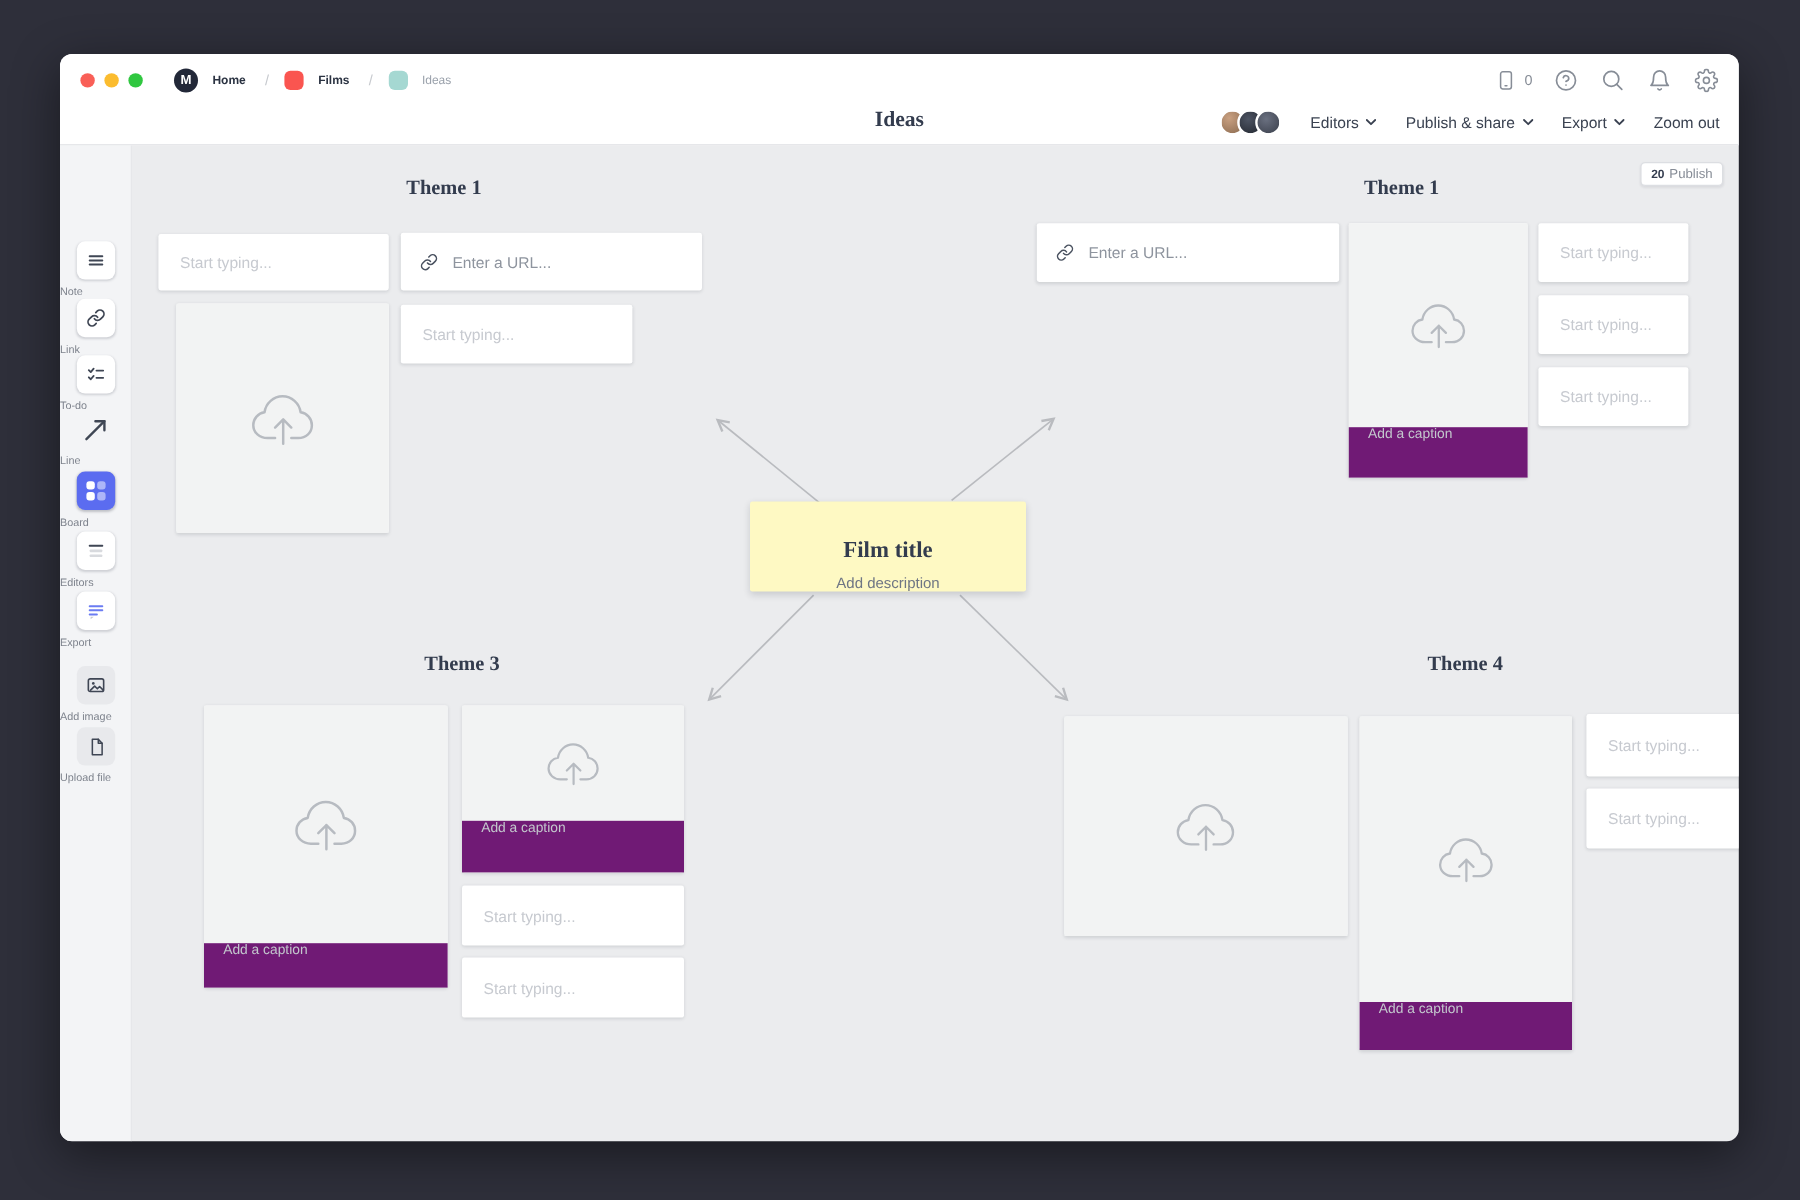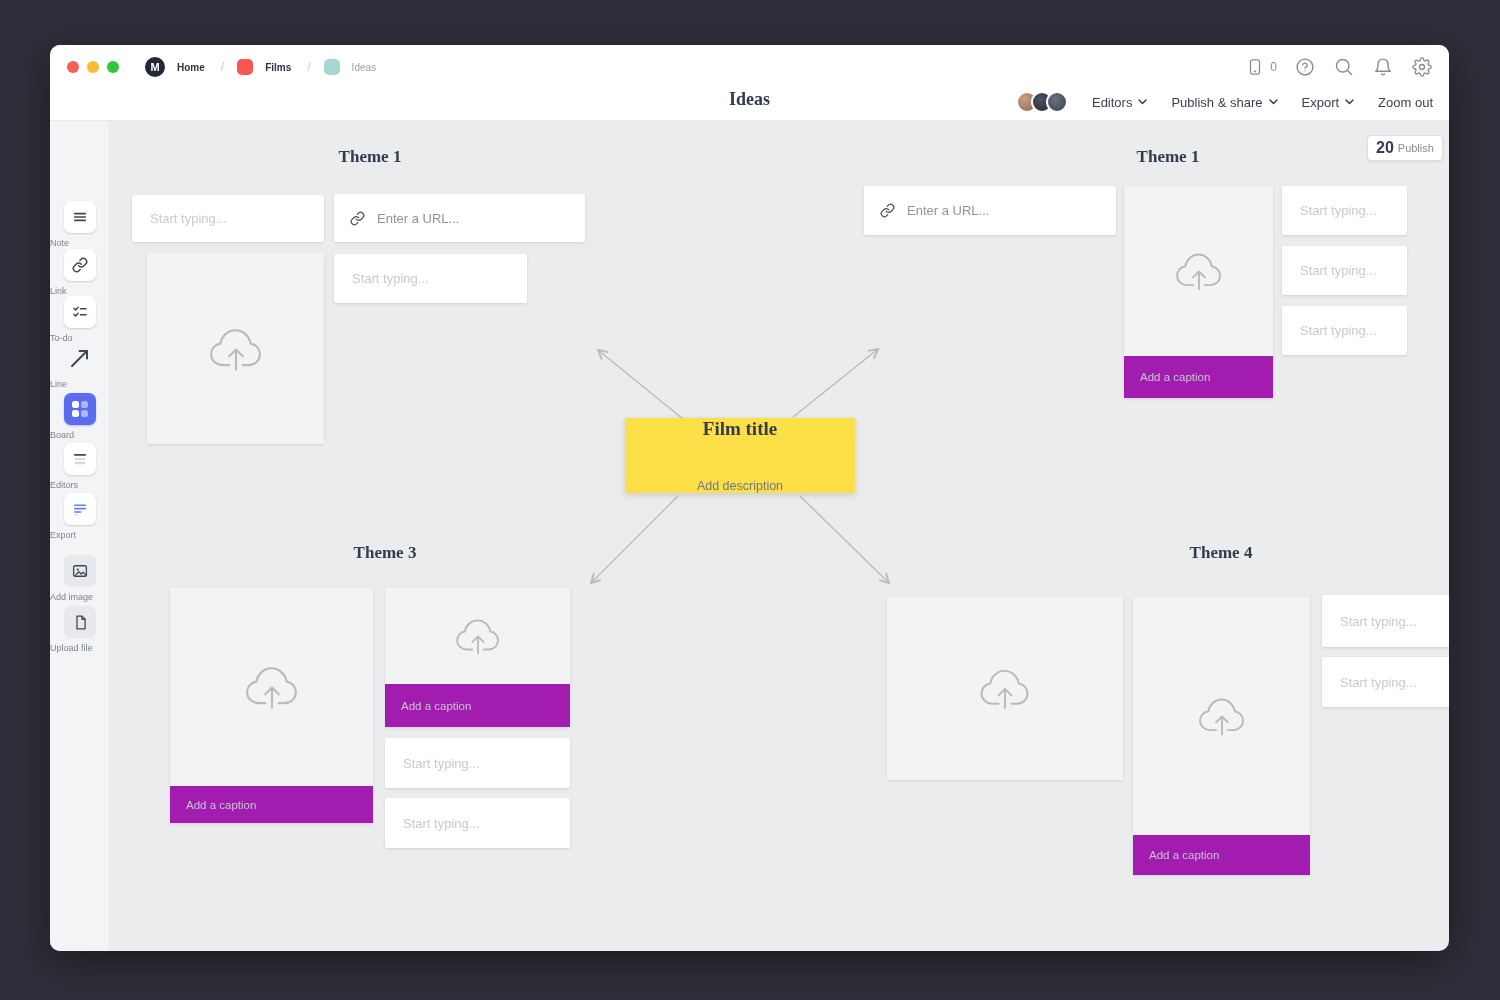--- a/index.html
+++ b/index.html
@@ -80,34 +80,34 @@
   }
   .card {
     position:absolute; z-index:4; background:#fff; border-radius:2px;
     box-shadow:0 1px 3px rgba(25,30,45,.13);
   }
   .note-card { display:flex; align-items:center; padding-left:18px; font-size:13px; color:#c7cad0; cursor:text; }
   .link-card { display:flex; align-items:center; padding-left:16px; gap:12px; font-size:13px; color:#8e949e; cursor:text; }
   .link-card svg { stroke:#4a5260; flex:none; }
   .image-card { display:flex; flex-direction:column; cursor:pointer; }
   .image-area { flex:1; background:#f2f3f3; display:flex; align-items:center; justify-content:center; }
-  .caption-strip { display:flex; align-items:center; padding-left:16px; font-size:11.5px; color:#c3c7cd; background:#a21caf; }
+  .caption-strip { display:flex; padding-left:16px; font-size:11.5px; color:#c3c7cd; background:#701a75; }
   .center-card {
-    position:absolute; z-index:5; background:#fde047; border-radius:2px;
+    position:absolute; z-index:5; background:#fef9c3; border-radius:2px;
     box-shadow:0 2px 6px rgba(25,30,45,.16);
-    display:flex; flex-direction:column; align-items:center; justify-content:space-between; gap:9px; cursor:pointer;
+    display:flex; flex-direction:column; align-items:center; justify-content:flex-end; gap:9px; cursor:pointer;
   }
   .center-card .fc-title { font-family:"Liberation Serif", serif; font-weight:bold; font-size:19px; color:#333c4e; }
   .center-card .fc-desc { font-size:12.5px; color:#6f7684; }
   .badge {
     position:absolute; z-index:6; display:flex; align-items:center; gap:4px;
     background:#fff; border:1px solid #dcdee2; border-radius:4px; padding:3px 8px;
     box-shadow:0 1px 2px rgba(25,30,45,.08); cursor:pointer;
   }
-  .badge b { font-size:16px; color:#333c4e; }
+  .badge b { font-size:10px; color:#333c4e; }
   .badge span { font-size:11px; color:#868c96; }
 </style>
 </head>
 <body>
 
 <div class="window">
 
   <div class="header">
     <div class="header-row1">
       <div class="traffic">

